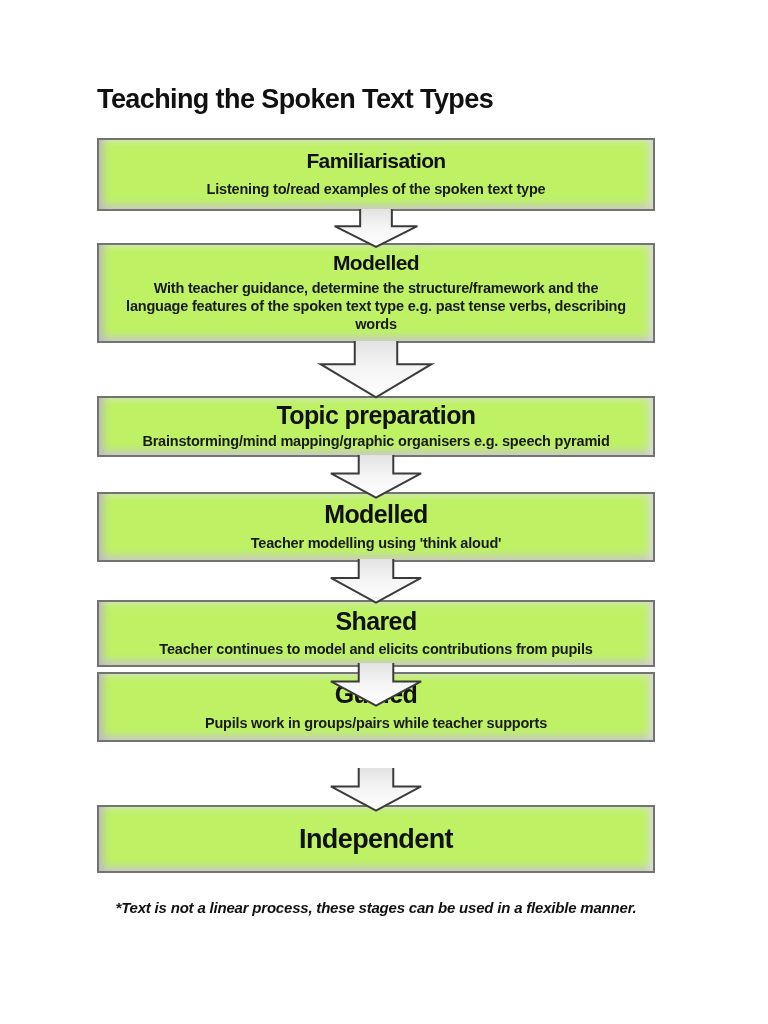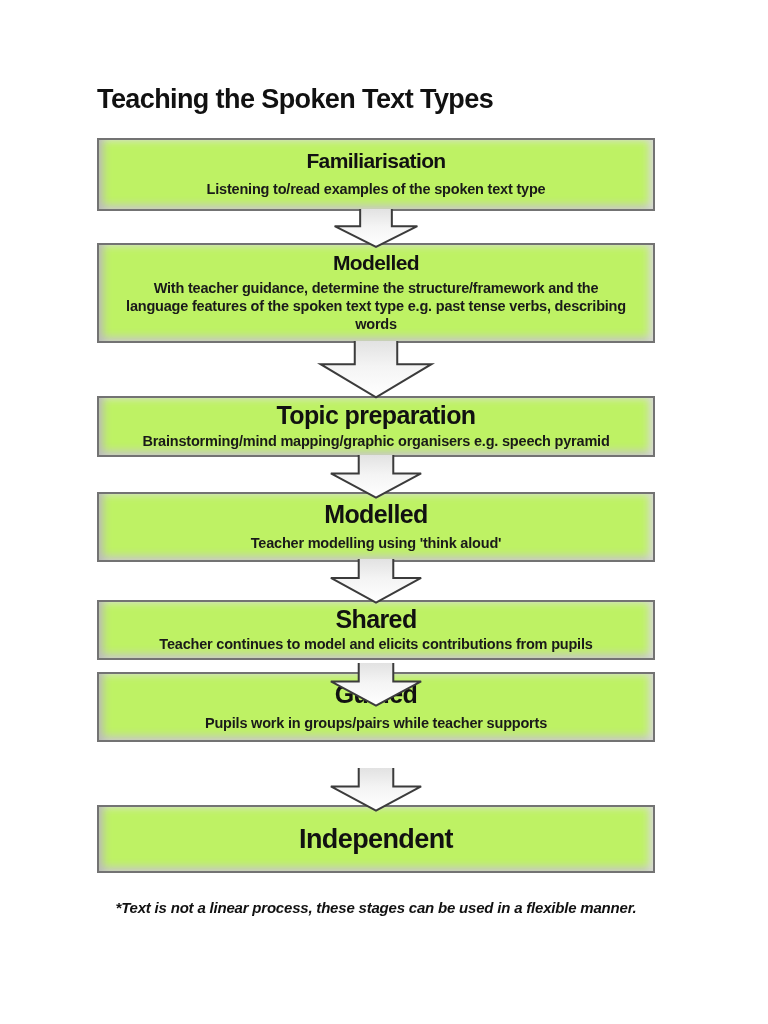--- a/index.html
+++ b/index.html
@@ -54,21 +54,21 @@
   #a1 { left: 332px; top: 209px; width: 88px;  height: 39px; }
   #a2 { left: 317px; top: 341px; width: 118px; height: 58px; }
   #a3 { left: 328px; top: 455px; width: 96px;  height: 44px; }
   #a4 { left: 328px; top: 559px; width: 96px;  height: 45px; }
   #a5 { left: 328px; top: 663px; width: 96px;  height: 44px; }
   #a6 { left: 328px; top: 768px; width: 96px;  height: 44px; }
   #box1 { top: 138px; height: 73px;  }
   #box2 { top: 243px; height: 100px; }
   #box3 { top: 396px; height: 61px;  }
   #box4 { top: 492px; height: 70px;  }
-  #box5 { top: 600px; height: 60px;  }
+  #box5 { top: 600px; height: 67px;  }
   #box6 { top: 672px; height: 70px;  }
   #box7 { top: 805px; height: 68px;  }
 </style>
 </head>
 <body>
 
 <svg width="0" height="0" style="position:absolute" aria-hidden="true">
   <defs>
     <linearGradient id="arrowGrad" x1="0" y1="0" x2="0" y2="1">
       <stop offset="0" stop-color="#e2e2e2"></stop>

